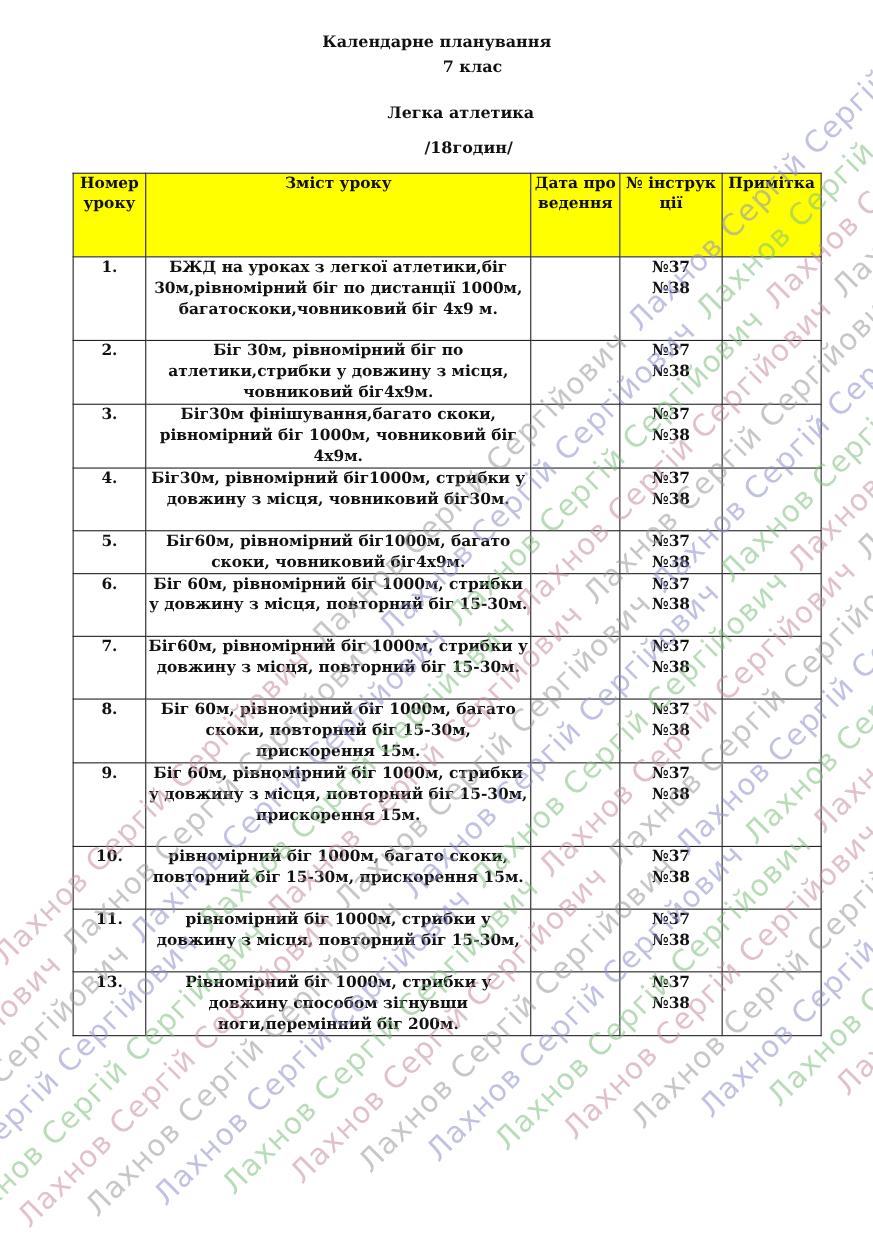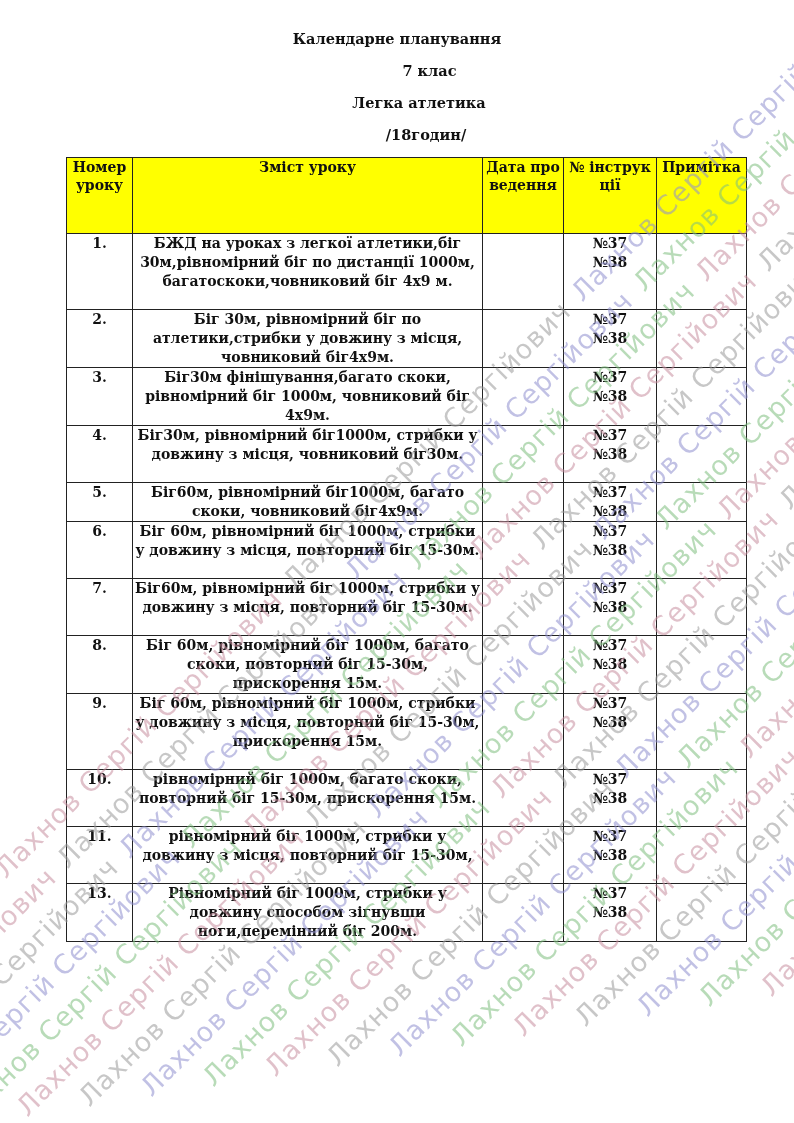--- a/index.html
+++ b/index.html
@@ -37,21 +37,21 @@
     padding: 0 2px; overflow: hidden;
   }
   table.plan thead th { background: #ffff00; font-size: 14px; line-height: 18px; }
   .instr-line { display: block; }
 </style>
 </head>
 <body>
 
 <div class="title-block">
   <div class="title-line" style="top:30px;">Календарне планування</div>
-  <div class="title-line" style="top:62px; padding-left:65px; box-sizing:border-box;">7 клас</div>
+  <div class="title-line" style="top:52px; padding-left:65px; box-sizing:border-box;">7 клас</div>
   <div class="title-line" style="top:94px; padding-left:44px; box-sizing:border-box;">Легка атлетика</div>
   <div class="title-line" style="top:126px; padding-left:58px; box-sizing:border-box;">/18годин/</div>
 </div>
 
 <table class="plan">
   <colgroup>
     <col style="width:66px">
     <col style="width:350px">
     <col style="width:81px">
     <col style="width:93px">

